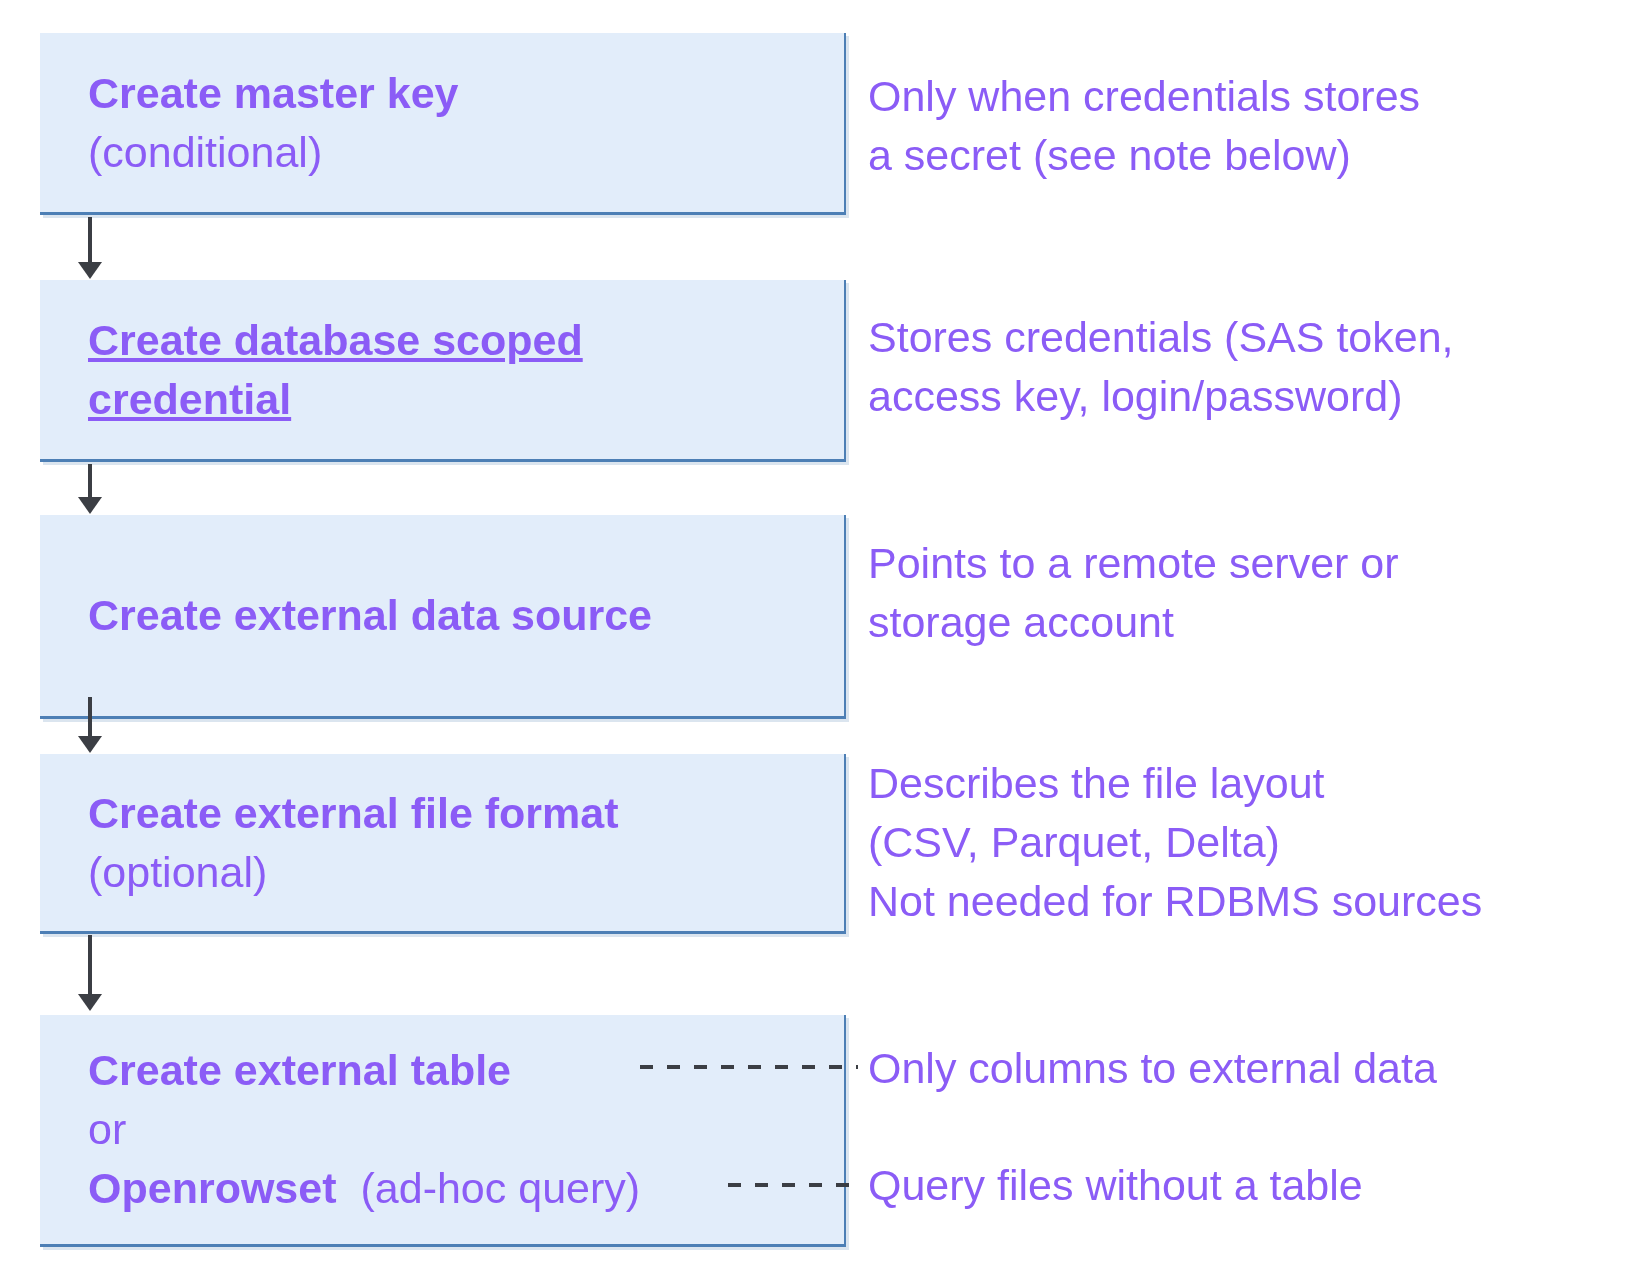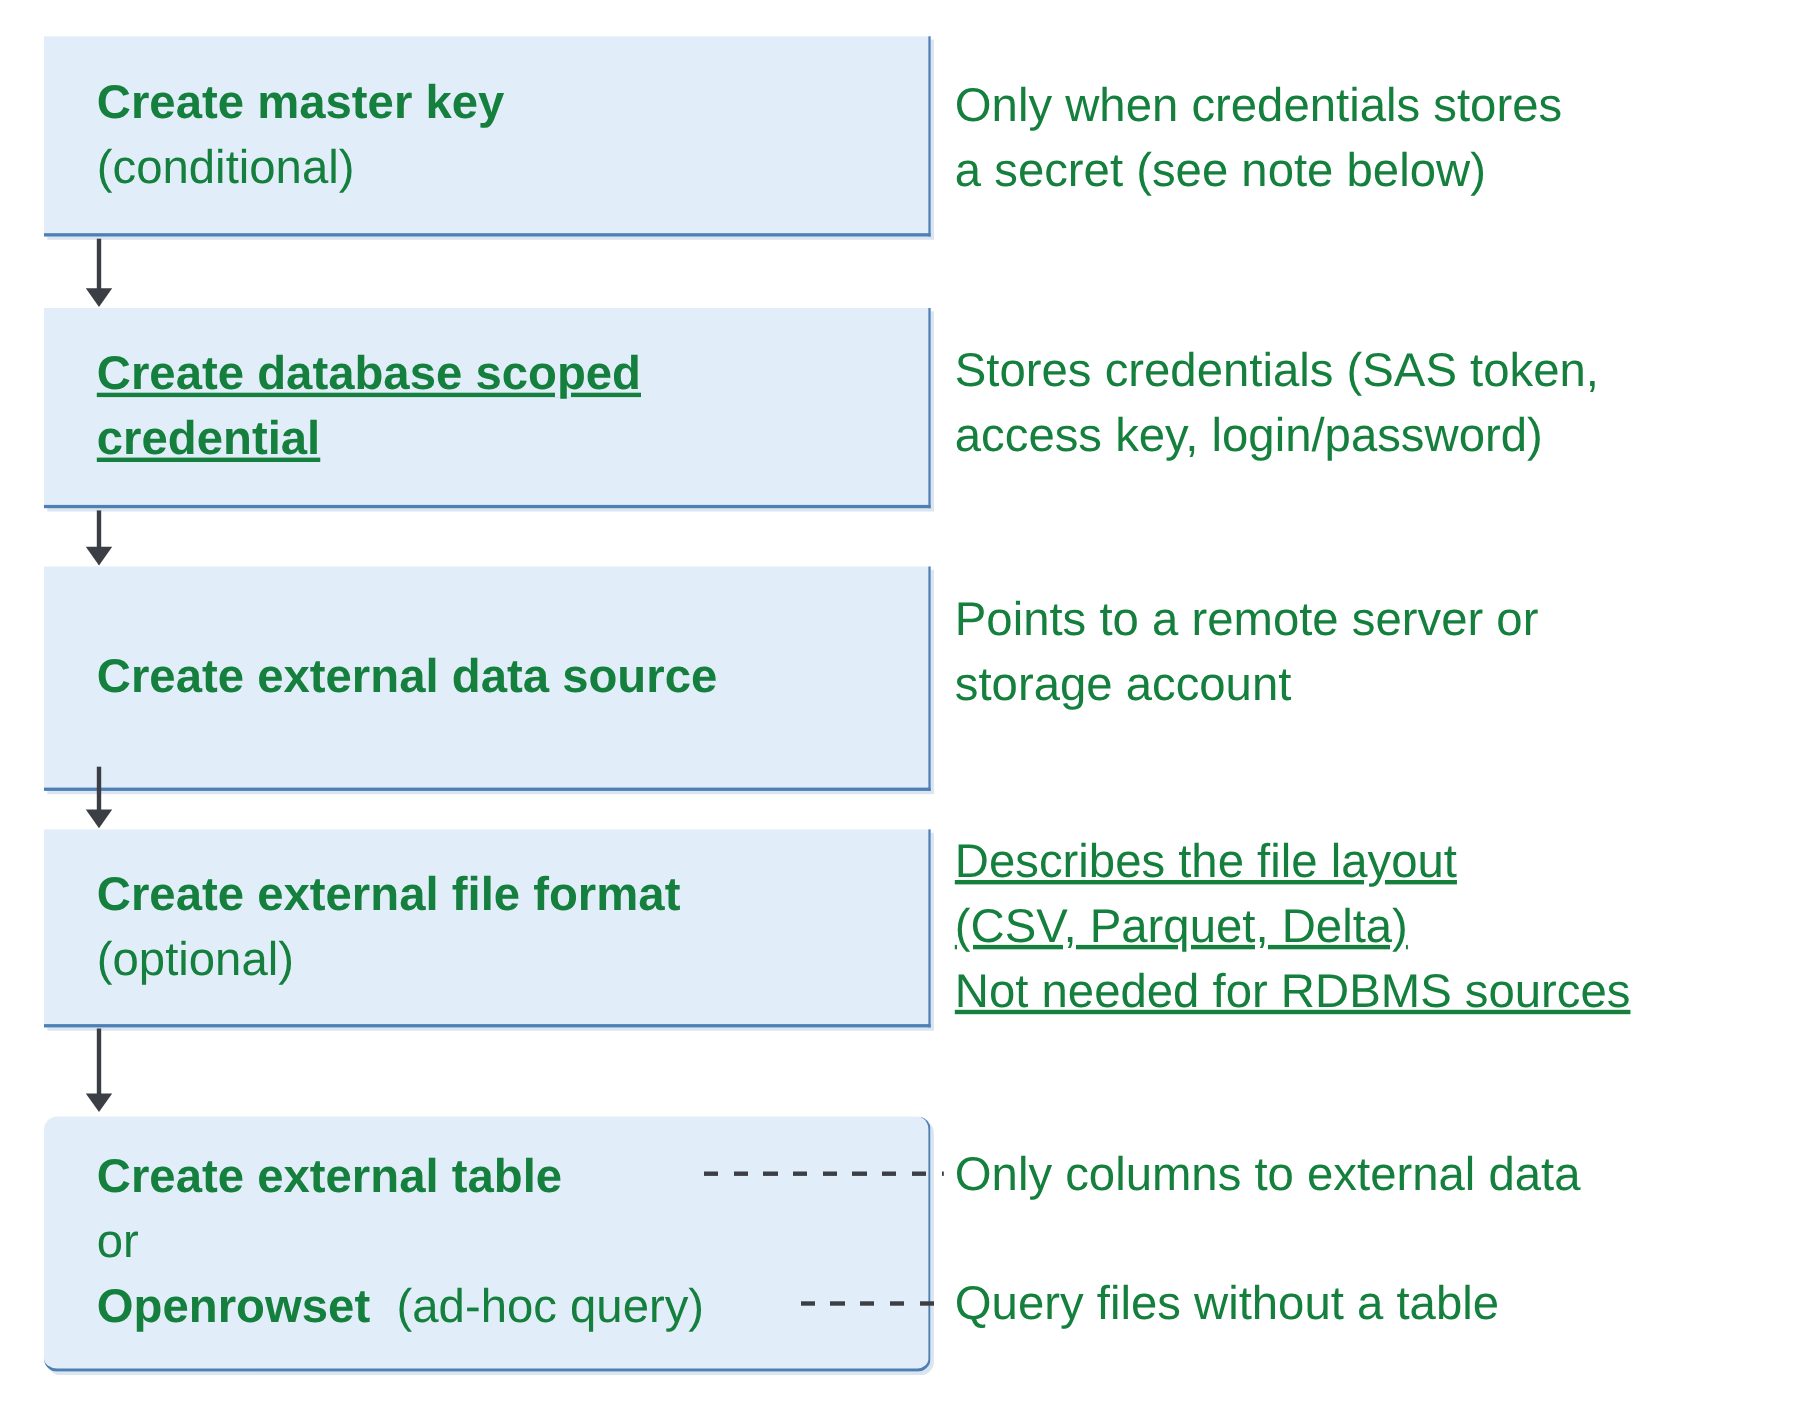--- a/index.html
+++ b/index.html
@@ -6,21 +6,21 @@
     margin: 0;
     padding: 0;
     background: #ffffff;
   }
   .canvas {
     position: relative;
     width: 1638px;
     height: 1284px;
     background: #ffffff;
     font-family: "Liberation Sans", sans-serif;
-    color: #15803d;
+    color: #8b5cf6;
     overflow: hidden;
   }
 
   
   .flow-box {
     position: absolute;
     left: 40px;
     width: 806px;
     box-sizing: border-box;
     background: #e2edfa;
@@ -30,21 +30,21 @@
     display: flex;
     flex-direction: column;
     justify-content: center;
     padding-left: 48px;
     z-index: 1;
   }
   .box-1 { top: 33px;   height: 182px; }
   .box-2 { top: 280px;  height: 182px; text-decoration: underline; }
   .box-3 { top: 515px;  height: 204px; }
   .box-4 { top: 754px;  height: 180px; }
-  .box-5 { top: 1015px; height: 232px; border-radius: 12px; }
+  .box-5 { top: 1015px; height: 232px; }
 
   .box-line {
     font-size: 43px;
     line-height: 59px;
     white-space: nowrap;
   }
   .bold { font-weight: bold; }
   .alt-suffix { margin-left: 0.28em; font-weight: normal; }
 
   
@@ -82,21 +82,21 @@
     position: absolute;
     left: 868px;
     font-size: 43px;
     line-height: 59px;
     white-space: nowrap;
     z-index: 1;
   }
   .note-1 { top: 67px; }
   .note-2 { top: 308px; }
   .note-3 { top: 534px; }
-  .note-4 { top: 754px; text-decoration: underline; }
+  .note-4 { top: 754px; }
   .note-5 { top: 1039px; }
   .note-6 { top: 1156px; }
 
   
   .dashed-connector {
     position: absolute;
     height: 4px;
     background: repeating-linear-gradient(90deg, #3b3e44 0 13px, transparent 13px 27px);
     z-index: 3;
   }

